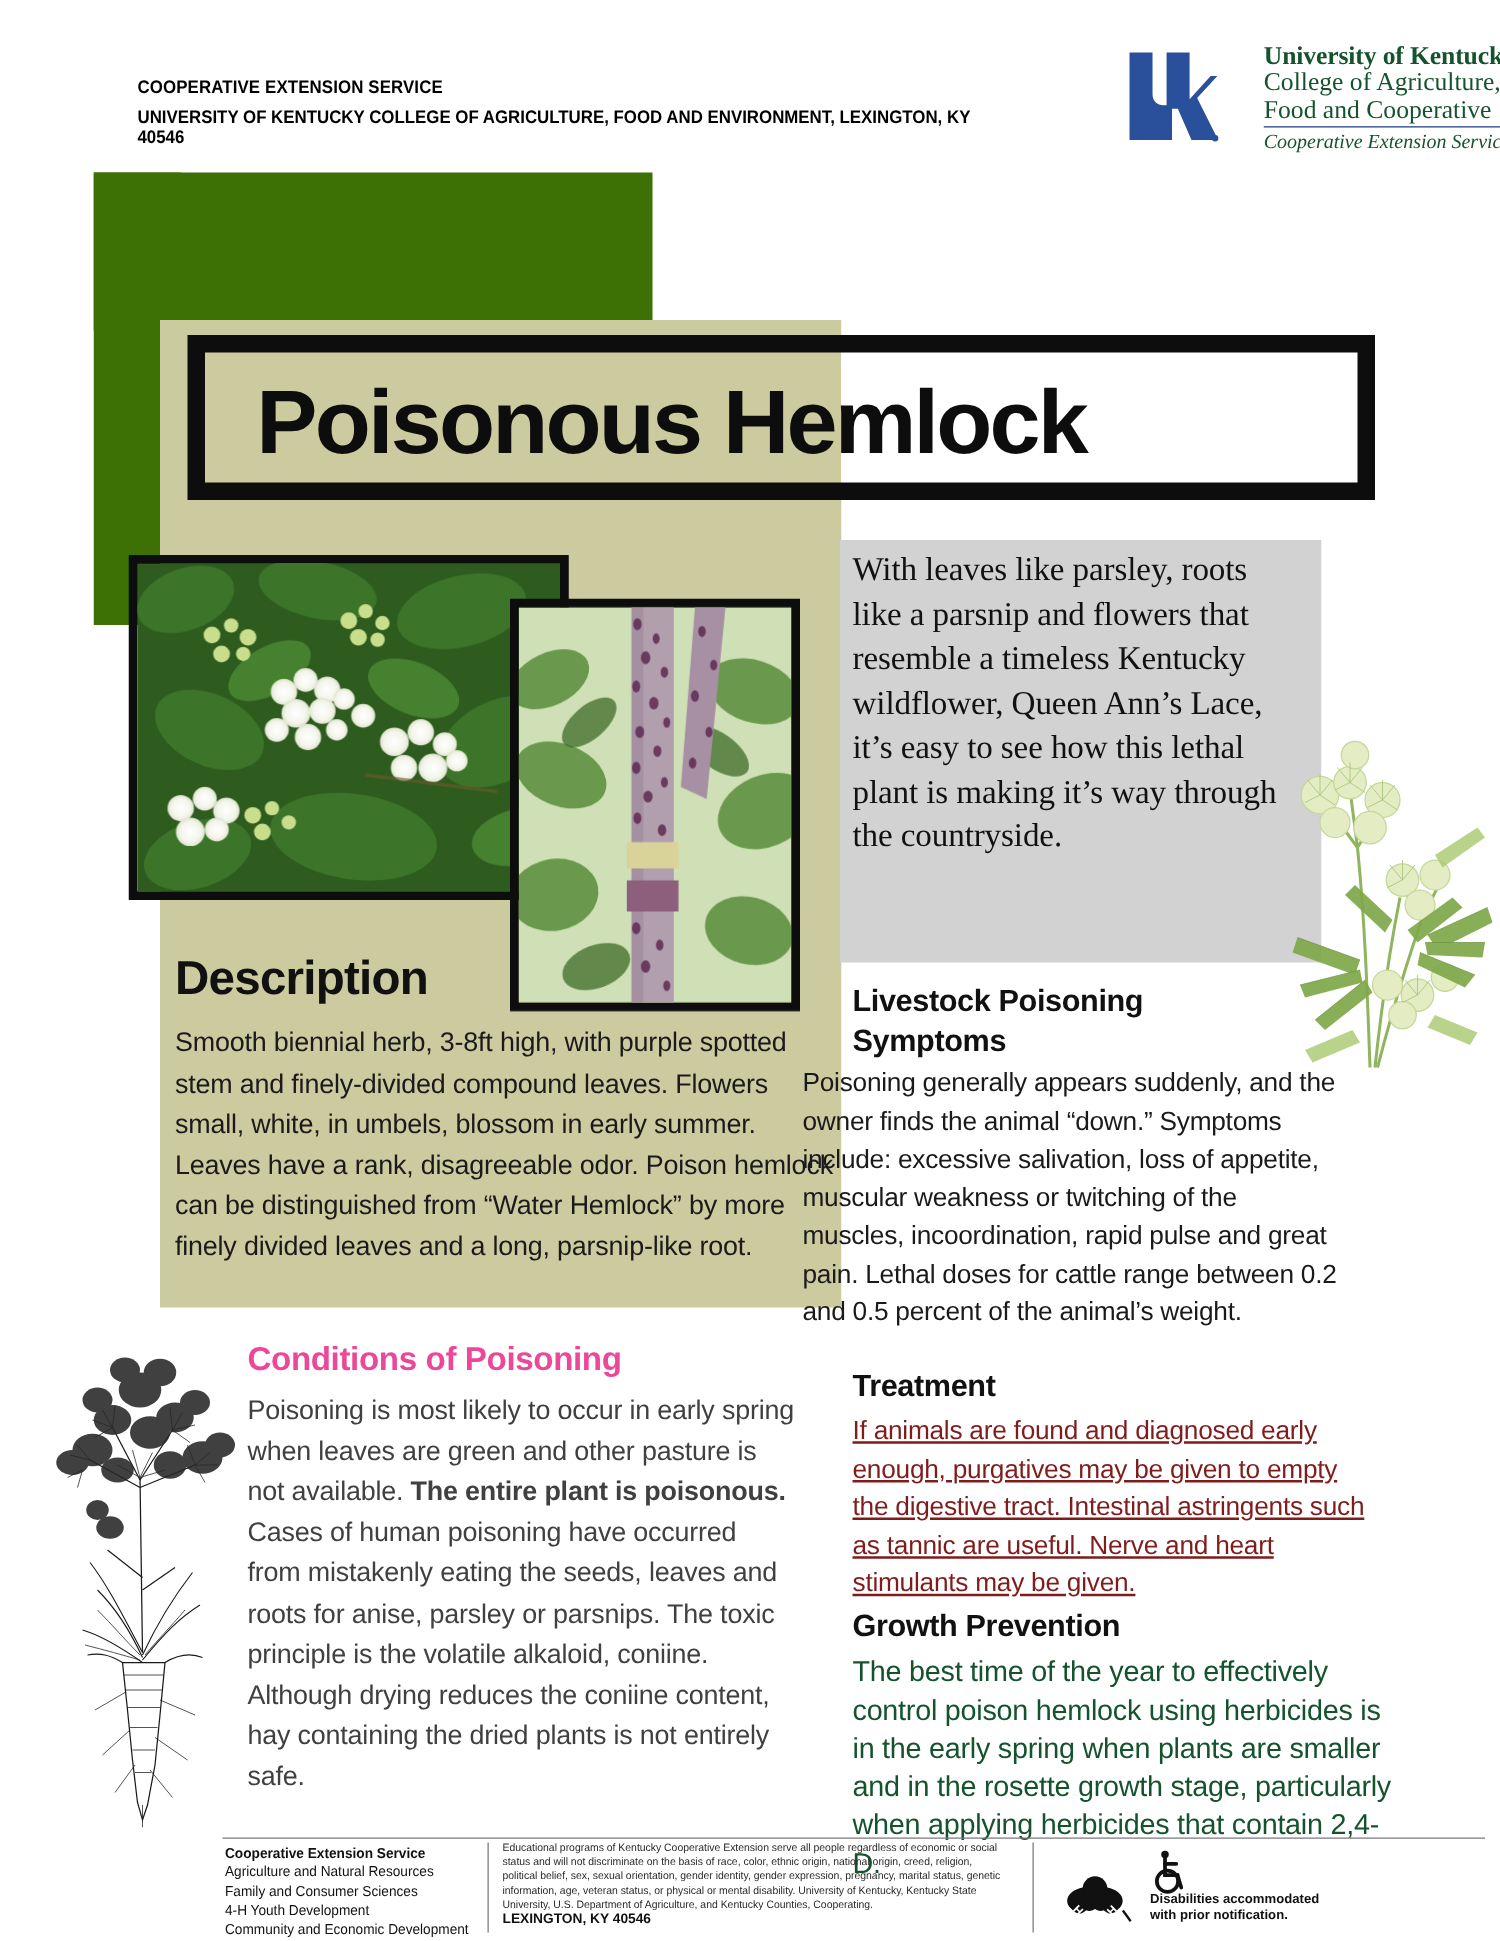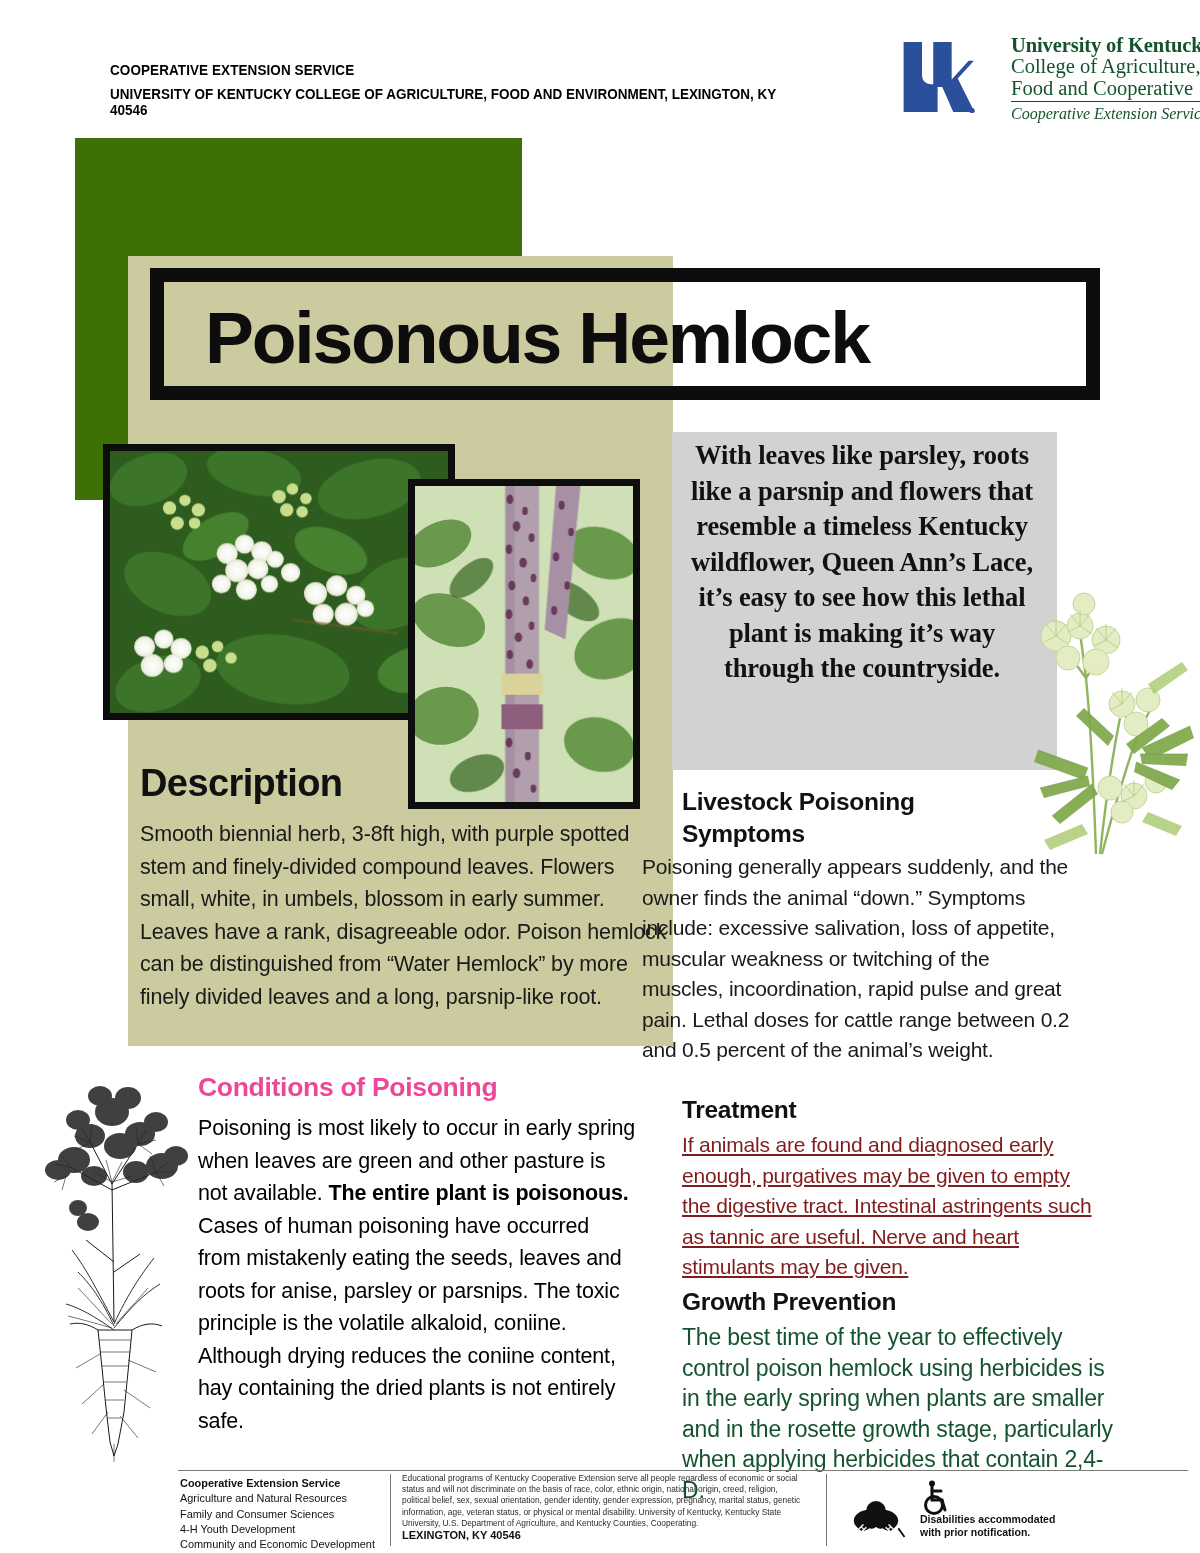--- a/index.html
+++ b/index.html
@@ -64,36 +64,36 @@
   
   .photo{position:absolute;border:7px solid #0d0d0d;box-sizing:border-box;overflow:hidden;}
   .photo1{left:103px;top:444px;width:352px;height:276px;}
   .photo2{left:408px;top:479px;width:232px;height:330px;}
 
   .ph1-bg{position:absolute;inset:0;background:#2f5a20;}
   .ph2-bg{position:absolute;inset:0;background:#7fa055;}
 
   
   .intro{position:absolute;left:682px;top:438px;width:360px;
-    font-family:"Liberation Serif", serif;font-weight:bold;font-size:26.5px;line-height:35.5px;
-    color:#111;letter-spacing:-.1px;text-align:center;}
+    font-family:"Liberation Serif", serif;font-weight:normal;font-size:26.5px;line-height:35.5px;
+    color:#111;letter-spacing:-.1px;}
 
   
   .watercolor{position:absolute;left:1022px;top:558px;width:175px;height:300px;}
 
   
   .h-desc{position:absolute;left:140px;top:762px;
     font-family:"Liberation Sans", sans-serif;font-weight:bold;font-size:38px;color:#111;letter-spacing:-.6px;}
   .p-desc{position:absolute;left:140px;top:818px;width:532px;
     font-family:"Liberation Sans", sans-serif;font-size:21.5px;line-height:32.5px;color:#1a1a1a;letter-spacing:-.15px;}
 
   .h-cond{position:absolute;left:198px;top:1072px;
     font-family:"Liberation Sans", sans-serif;font-weight:bold;font-size:26.5px;color:#ec4899;letter-spacing:-.3px;}
   .p-cond{position:absolute;left:198px;top:1112px;width:438px;
-    font-family:"Liberation Sans", sans-serif;font-size:21.5px;line-height:32.5px;color:#000000;letter-spacing:-.15px;}
+    font-family:"Liberation Sans", sans-serif;font-size:21.5px;line-height:32.5px;color:#404040;letter-spacing:-.15px;}
   .p-cond b{font-weight:bold;}
 
   .linedraw{position:absolute;left:28px;top:1072px;width:175px;height:390px;}
 
   
   .h-live{position:absolute;left:682px;top:786px;width:280px;
     font-family:"Liberation Sans", sans-serif;font-weight:bold;font-size:24.5px;line-height:32px;color:#111;letter-spacing:-.3px;}
   .p-live{position:absolute;left:642px;top:852px;width:432px;
     font-family:"Liberation Sans", sans-serif;font-size:21px;line-height:30.5px;color:#1a1a1a;letter-spacing:-.2px;}
 

